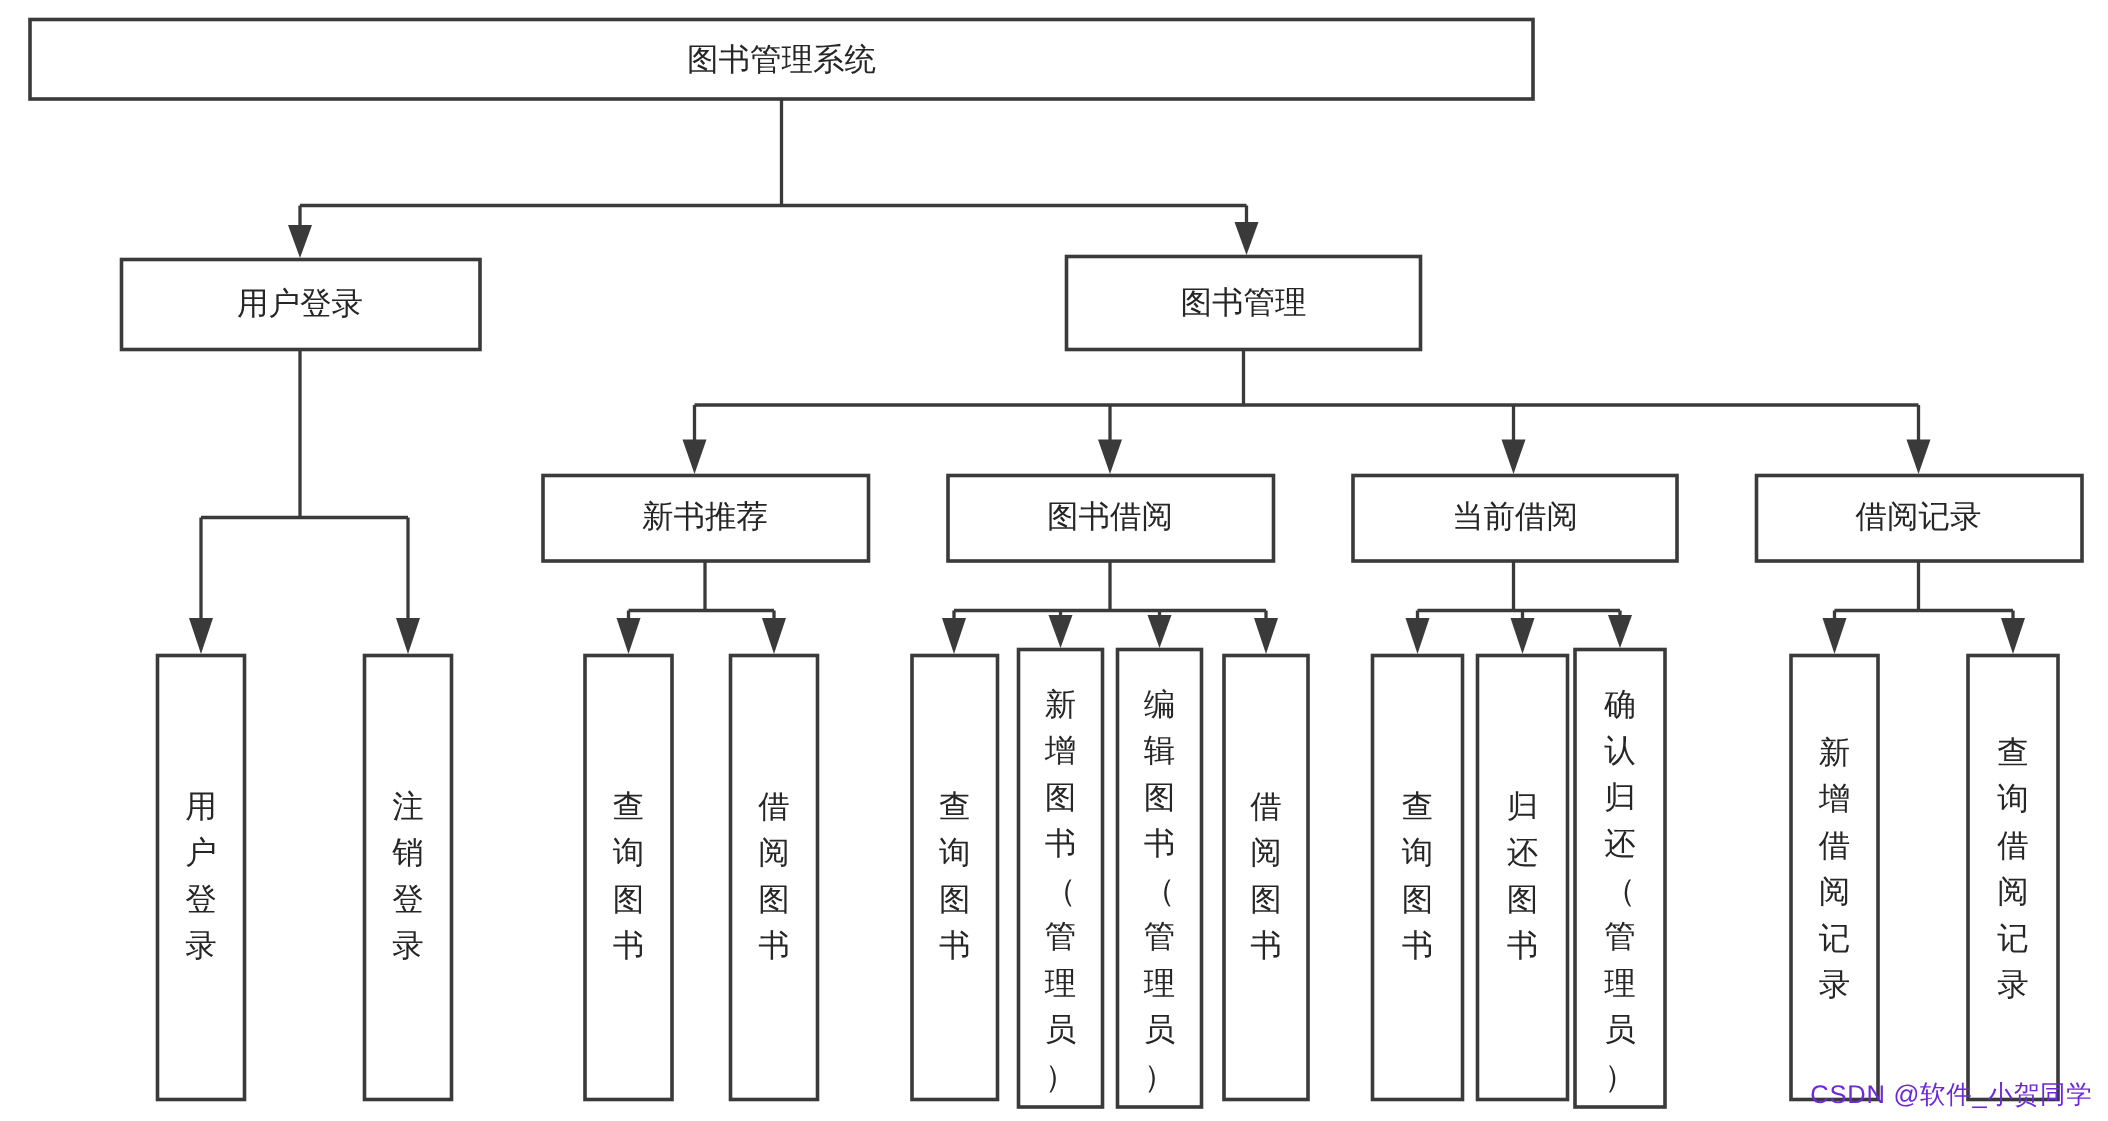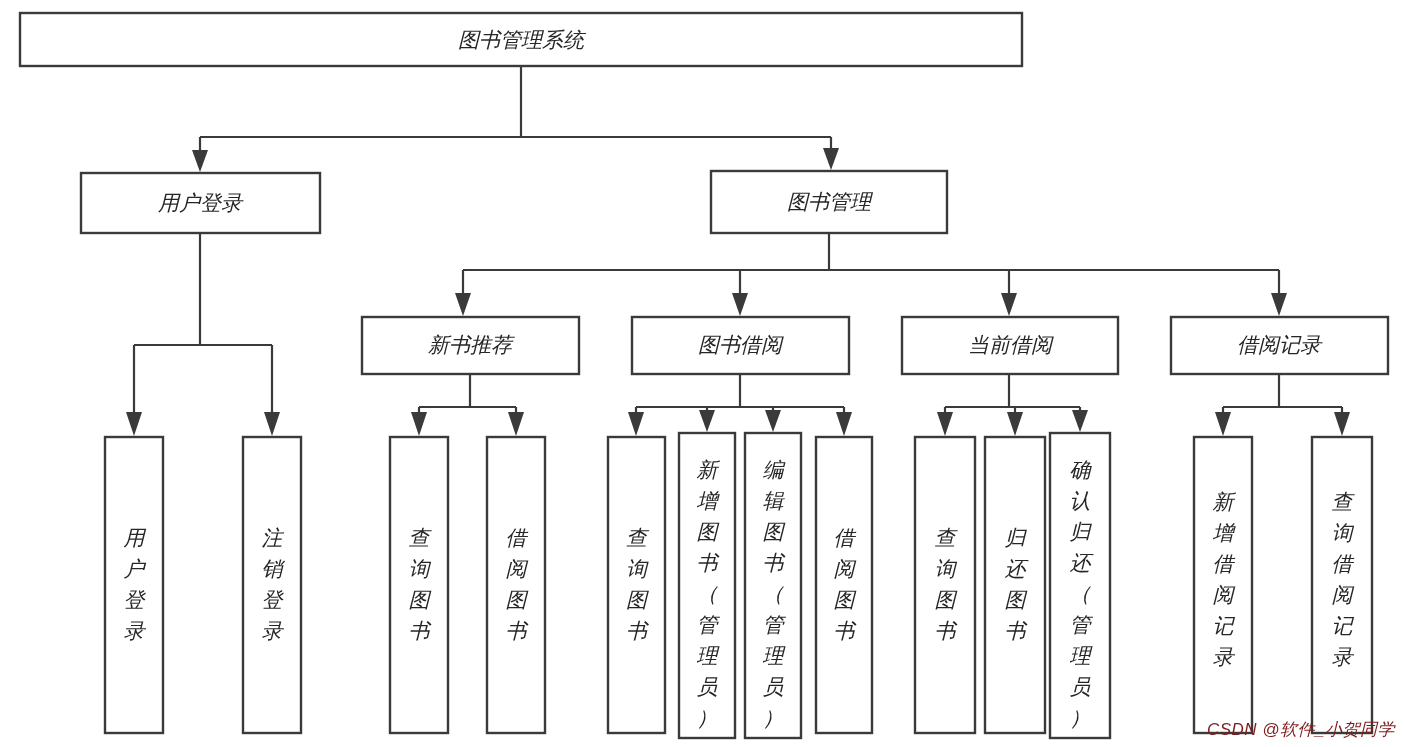--- a/index.html
+++ b/index.html
@@ -12,21 +12,20 @@
     width: 1405px;
     height: 747px;
     font-family: "Liberation Sans", "DejaVu Sans", sans-serif;
     overflow: hidden;
   }
   #diagram-root {
     position: relative;
     width: 1405px;
     height: 747px;
     background: #ffffff;
-    font-style: italic;
   }
   svg#flow-svg {
     position: absolute;
     top: 0;
     left: 0;
     width: 1405px;
     height: 747px;
     display: block;
   }
   .node-rect {
@@ -59,21 +58,21 @@
     text-anchor: middle;
     dominant-baseline: middle;
     white-space: pre;
   }
   .watermark-text {
     position: absolute;
     right: 10px;
     bottom: 6px;
     font-family: "Liberation Sans", "DejaVu Sans", sans-serif;
     font-size: 17px;
-    color: #7f1d1d;
+    color: #6d28d9;
     letter-spacing: 0.5px;
     user-select: none;
     pointer-events: none;
     white-space: nowrap;
   }
 </style>
 </head>
 <body>
 
 <div id="diagram-root">

